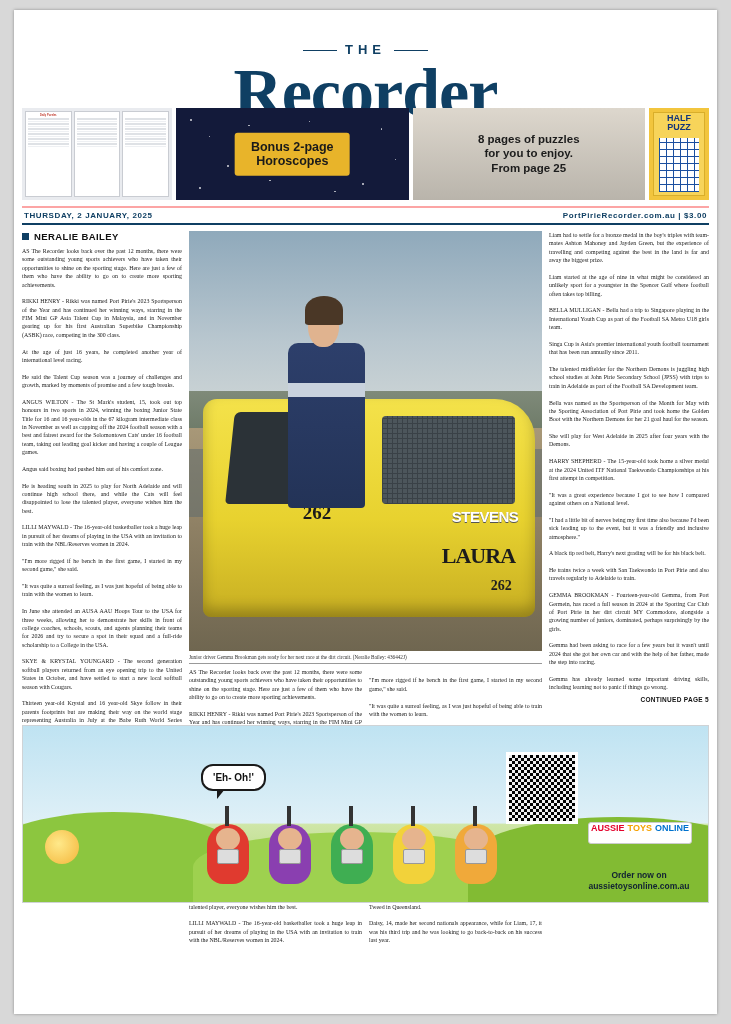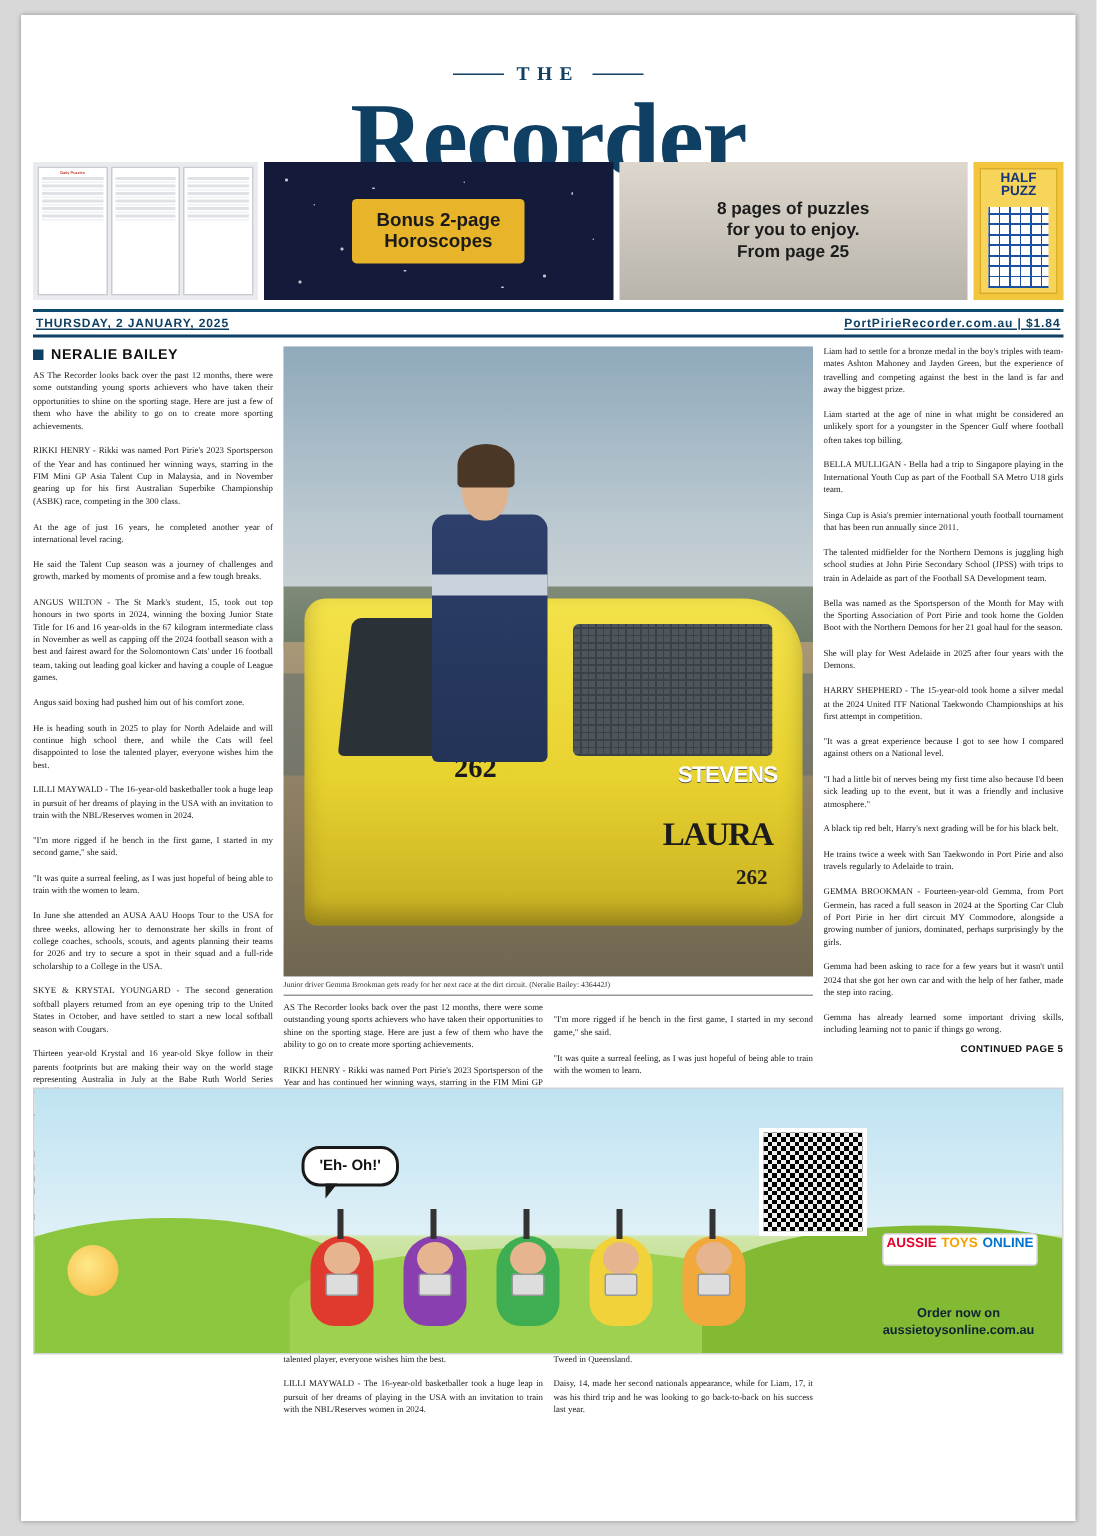--- a/index.html
+++ b/index.html
@@ -21,21 +21,21 @@
   }
 
   
   .masthead {
     position: relative;
     height: 92px;
     padding-top: 30px;
     text-align: center;
   }
   .masthead .the {
-    font-family: Liberation Serif, serif;
+    font-family: Liberation Sans, sans-serif;
     font-size: 13px;
     letter-spacing: 5px;
     color: #0f3f63;
     font-weight: bold;
     margin-bottom: -12px;
     position: relative;
     display: inline-block;
   }
   .masthead .the:before,
   .masthead .the:after {
@@ -173,30 +173,29 @@
     left: 10px; right: 10px; bottom: 8px; top: 30px;
     background:
       repeating-linear-gradient(0deg,#1b4fa0 0 1px,transparent 1px 7px),
       repeating-linear-gradient(90deg,#1b4fa0 0 1px,transparent 1px 7px),
       #fff;
   }
 
   
   .datebar {
     margin: 6px 8px 0 8px;
-    border-top: 2px solid #0c4a6e;
+    border-top: 2px solid #fca5a5;
     border-bottom: 2px solid #0f3f63;
     padding: 3px 2px;
     display: flex;
     justify-content: space-between;
     font-size: 8px;
     font-weight: bold;
     letter-spacing: .6px;
     color: #0f3f63;
-    text-decoration: underline;
   }
 
   
   .headline {
     margin: 6px 8px 0 8px;
     font-family: "Liberation Serif", serif;
     font-weight: bold;
     font-size: 62px;
     line-height: .96;
     letter-spacing: -1.5px;
@@ -606,21 +605,21 @@
     <div class="promo-cell promo-book">
       <div class="cover"></div>
       <div class="bt">HALF
 PUZZ</div>
       <div class="grid"></div>
     </div>
   </div>
 
   <div class="datebar">
     <span>THURSDAY, 2 JANUARY, 2025</span>
-    <span>PortPirieRecorder.com.au | $1.84</span>
+    <span>PortPirieRecorder.com.au | $3.00</span>
   </div>
 
 
   <div class="article">
 
     <div class="col">
       <div class="byline">
         <span class="sq"></span>
         <span>NERALIE BAILEY</span>
       </div>

